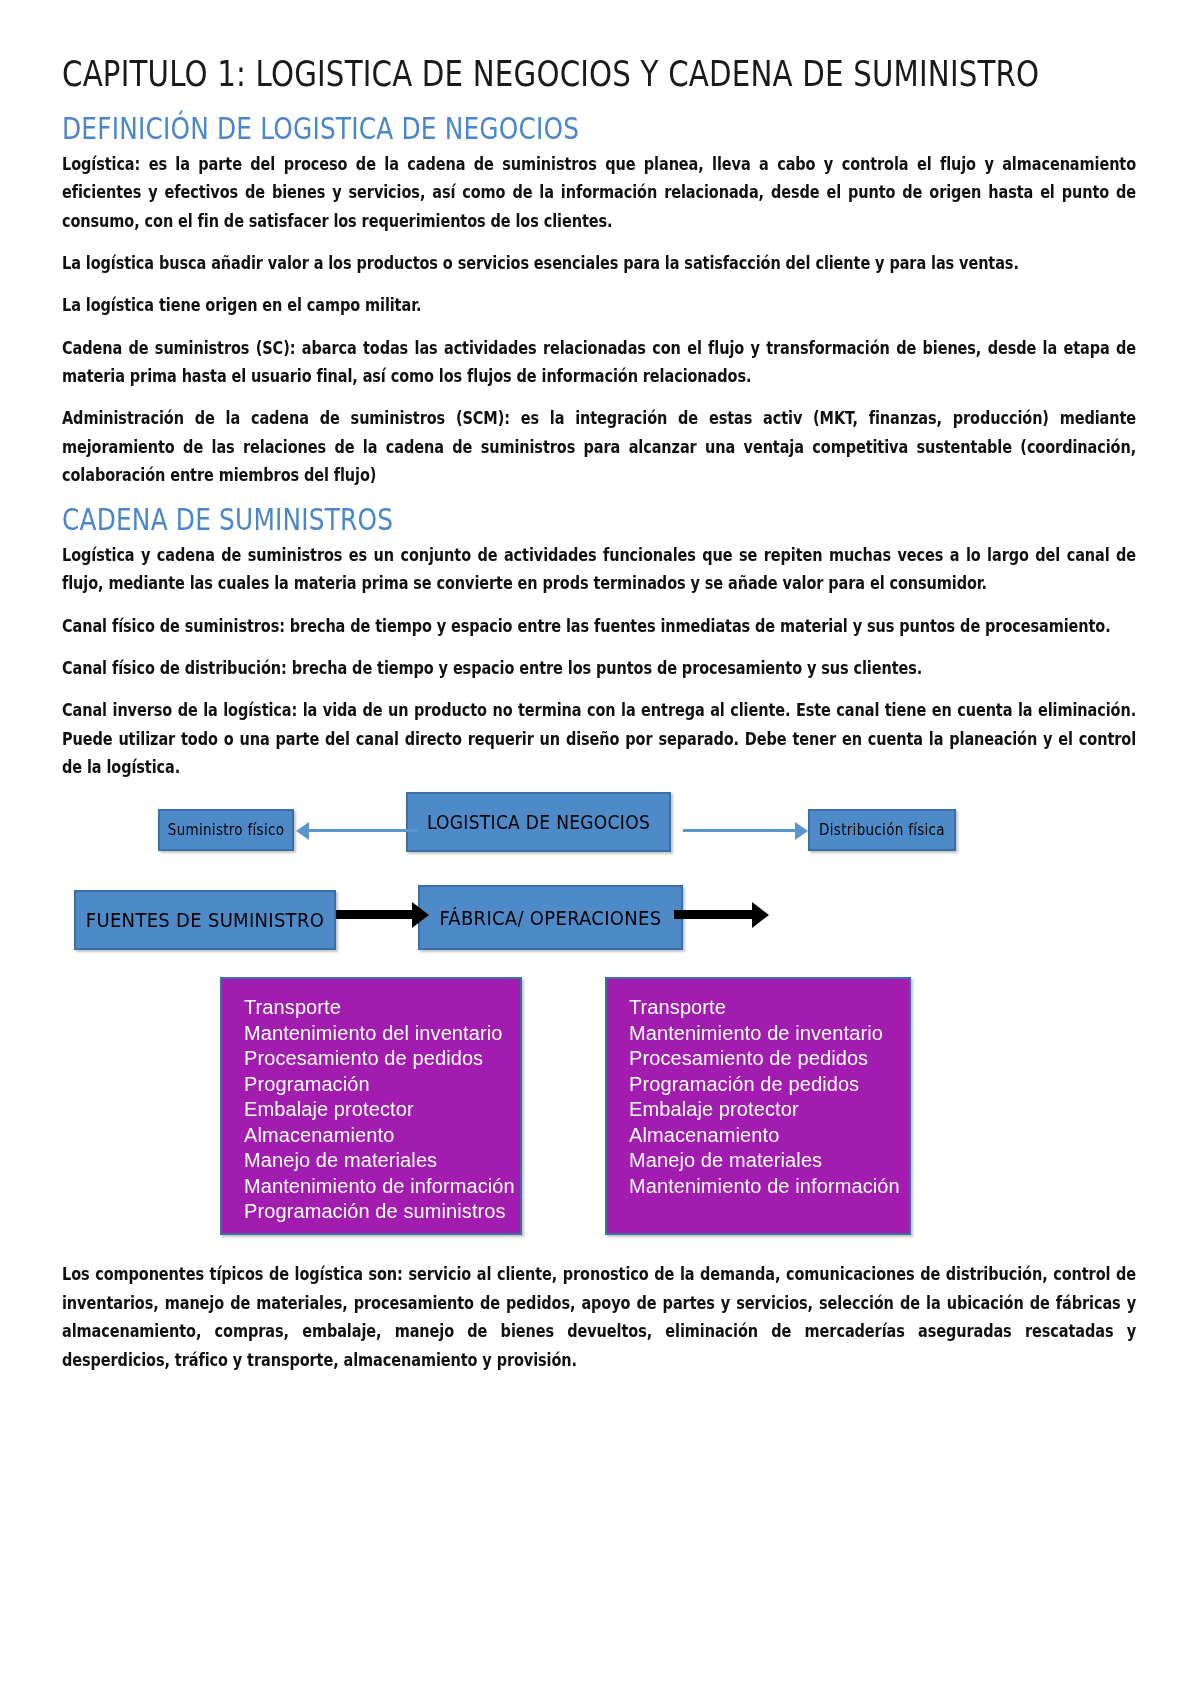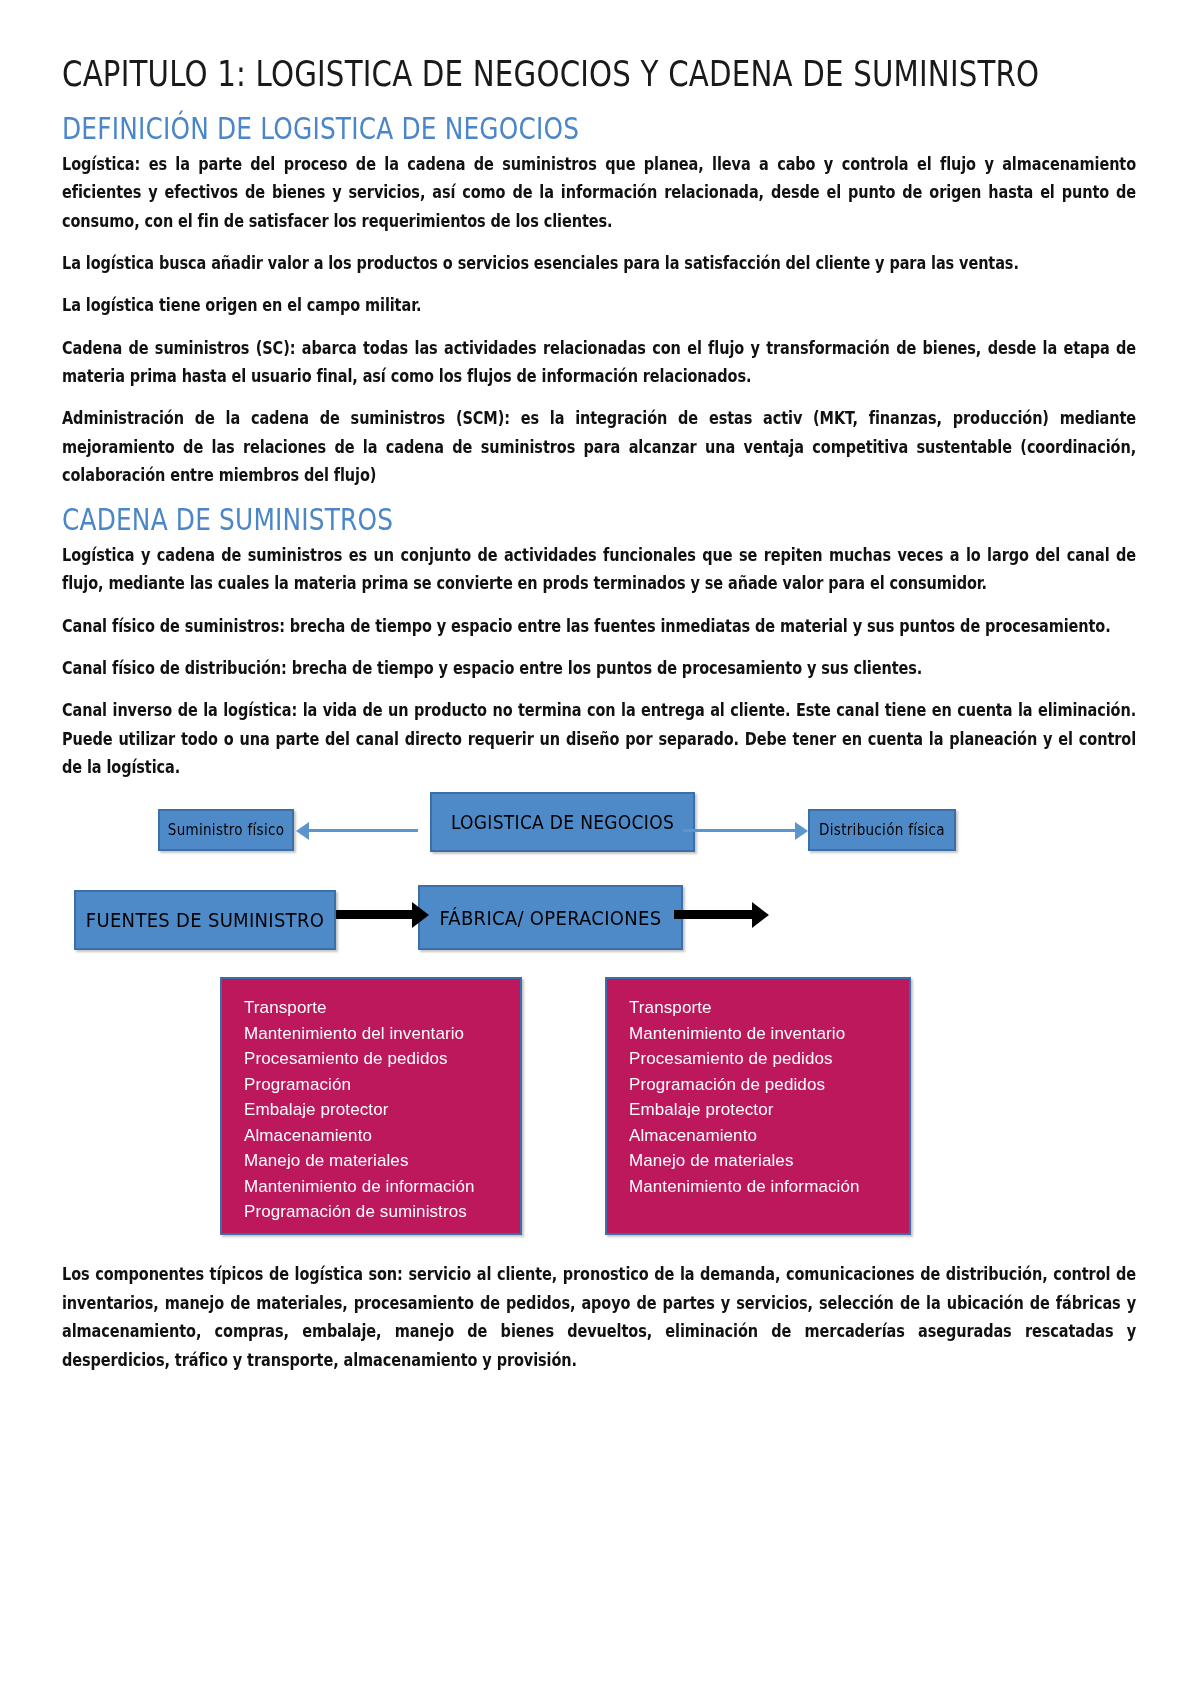--- a/index.html
+++ b/index.html
@@ -87,26 +87,26 @@
     text-align: center;
     box-shadow: 2px 2px 2px rgba(90,90,90,0.35);
   }
   .dbox.small { font-size: 15px; }
   .dbox.mid   { font-size: 19px; }
   .dbox.big   { font-size: 20px; }
 
   .listbox {
     position: absolute;
     box-sizing: border-box;
-    background: #be185d;
+    background: #a21caf;
     border: 2px solid #3a6fa8;
     color: #ffffff;
     padding: 16px 0 14px 22px;
     font-family: "Liberation Sans", sans-serif;
-    font-size: 17px;
+    font-size: 20px;
     line-height: 25.5px;
     letter-spacing: 0.1px;
     box-shadow: 2px 2px 2px rgba(90,90,90,0.35);
   }
   .listbox .li { white-space: nowrap; }
 
   
   .arrow-thin {
     position: absolute;
     height: 3px;
@@ -171,21 +171,21 @@
   <p class="body-para">Canal físico de suministros: brecha de tiempo y espacio entre las fuentes inmediatas de material y sus puntos de procesamiento.</p>
   <p class="body-para">Canal físico de distribución: brecha de tiempo y espacio entre los puntos de procesamiento y sus clientes.</p>
   <p class="body-para last-close">Canal inverso de la logística: la vida de un producto no termina con la entrega al cliente. Este canal tiene en cuenta la eliminación. Puede utilizar todo o una parte del canal directo requerir un diseño por separado. Debe tener en cuenta la planeación y el control de la logística.</p>
 
   <div class="diagram">
 
     <div class="dbox small" style="left:98px; top:22px; width:136px; height:42px;">
       <span>Suministro físico</span>
     </div>
 
-    <div class="dbox mid" style="left:370px; top:5px; width:265px; height:60px;">
+    <div class="dbox mid" style="left:346px; top:5px; width:265px; height:60px;">
       <span>LOGISTICA DE NEGOCIOS</span>
     </div>
 
     <div class="dbox small" style="left:748px; top:22px; width:148px; height:42px;">
       <span>Distribución física</span>
     </div>
 
     <div class="arrow-thin" style="left:249px; top:42px; width:109px;"></div>
     <div class="arrow-thin-head head-left" style="left:236px; top:35px;"></div>
 

